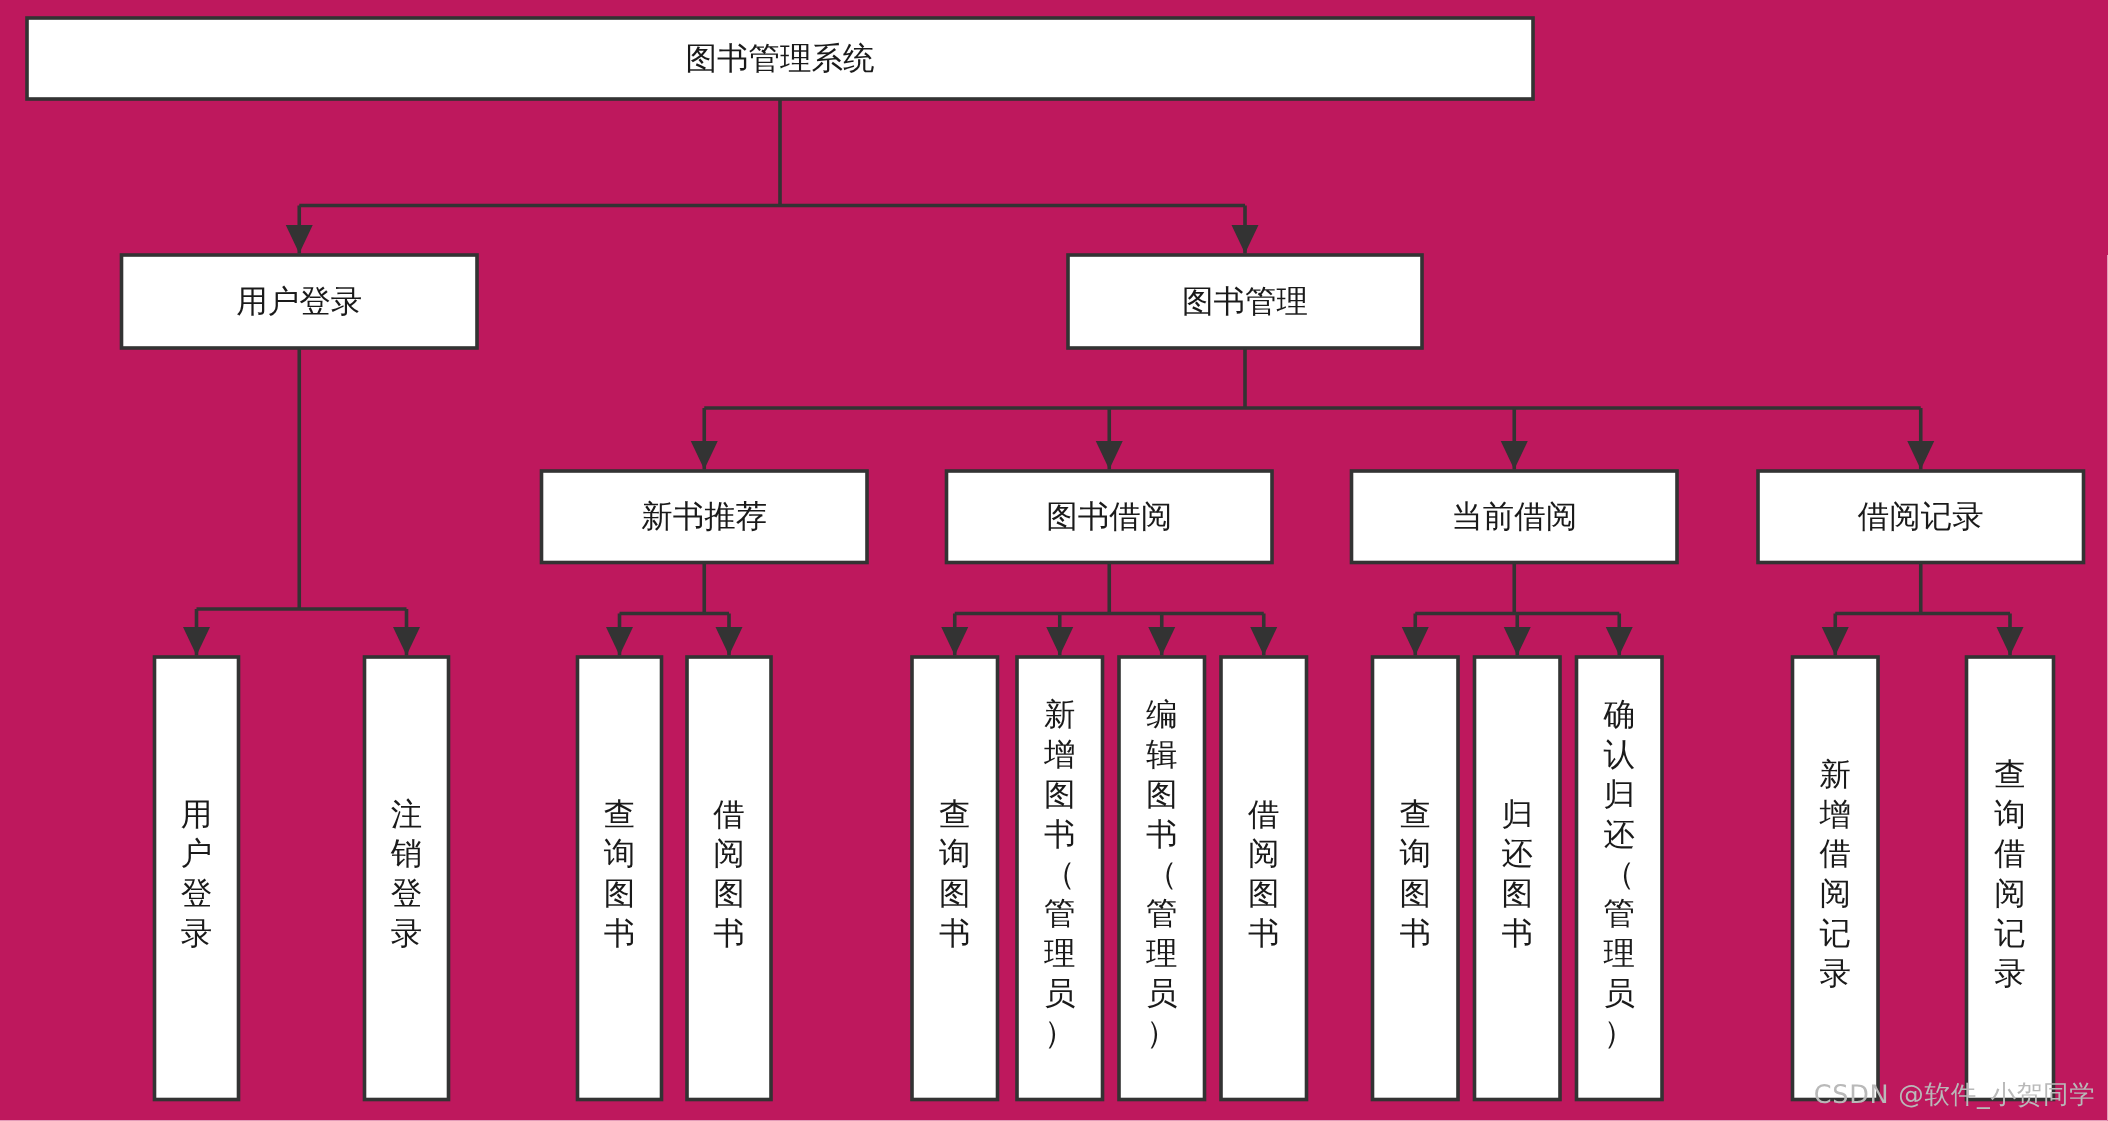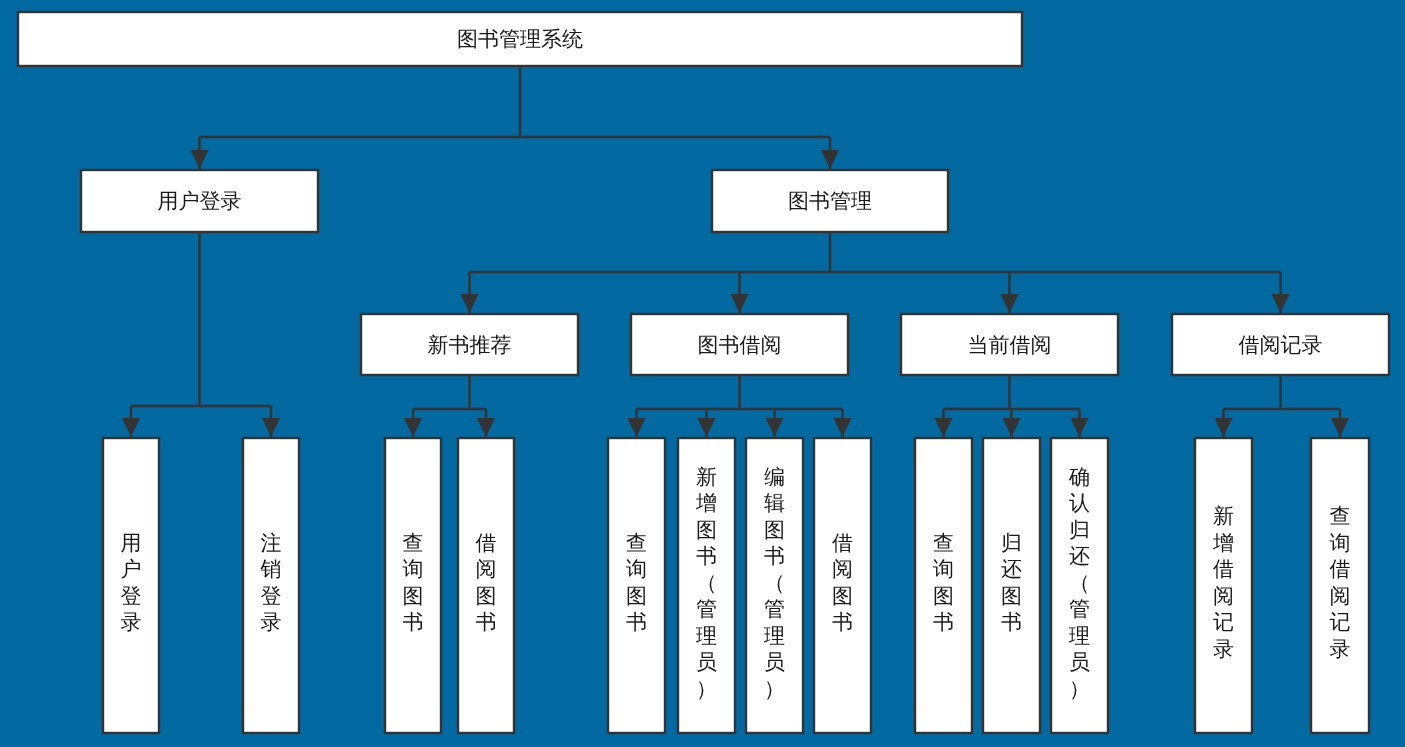--- a/index.html
+++ b/index.html
@@ -7,21 +7,21 @@
     padding: 0;
     background: #ffffff;
   }
   body {
     font-family: "DejaVu Sans", "Liberation Sans", sans-serif;
   }
   #stage {
     position: relative;
     width: 1405px;
     height: 747px;
-    background: #0369a1;
+    background: #be185d;
     overflow: hidden;
   }
   #diagram-svg {
     position: absolute;
     left: 0;
     top: 0;
     width: 1405px;
     height: 747px;
   }
   .node-box {
@@ -204,14 +204,15 @@
           <text x="1223.5" class="node-label-v"><tspan x="1223.5" y="523.25">新</tspan><tspan x="1223.5" y="549.75">增</tspan><tspan x="1223.5" y="576.25">借</tspan><tspan x="1223.5" y="602.75">阅</tspan><tspan x="1223.5" y="629.25">记</tspan><tspan x="1223.5" y="655.75">录</tspan></text>
         </g>
         <g>
           <rect x="1311" y="438" width="58" height="295" class="node-box"></rect>
           <text x="1340" class="node-label-v"><tspan x="1340" y="523.25">查</tspan><tspan x="1340" y="549.75">询</tspan><tspan x="1340" y="576.25">借</tspan><tspan x="1340" y="602.75">阅</tspan><tspan x="1340" y="629.25">记</tspan><tspan x="1340" y="655.75">录</tspan></text>
         </g>
       </g>
 
   </svg>
 
+  <div class="watermark">CSDN @软件_小贺同学</div>
 
 </div>
 
 </body></html>

